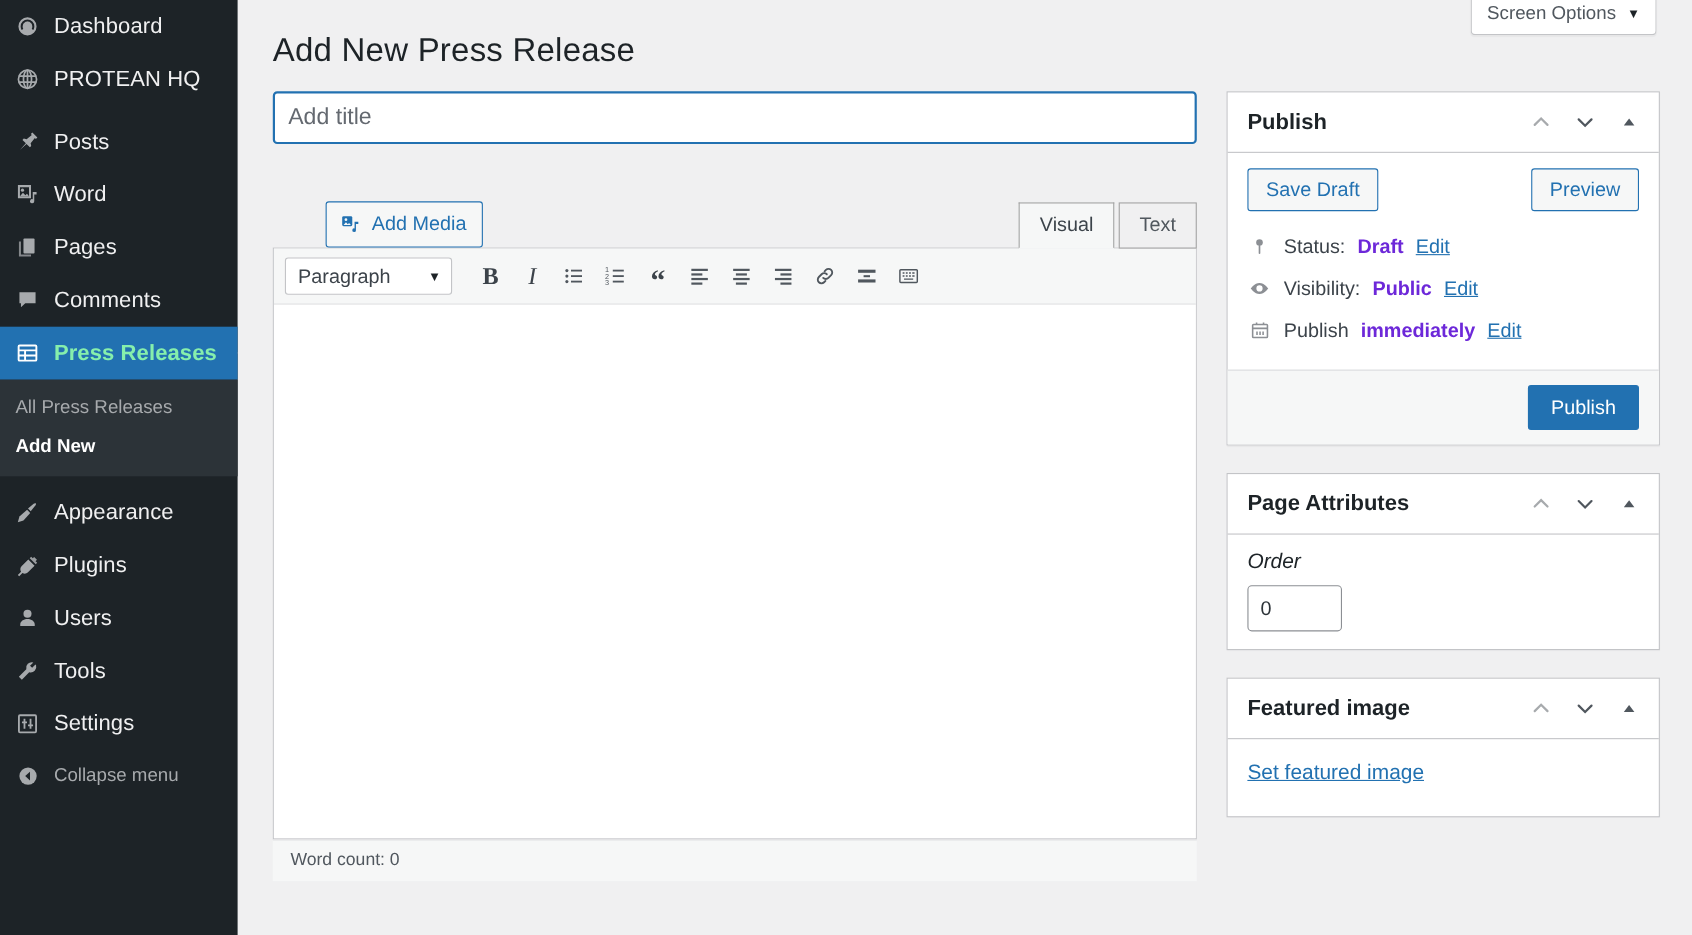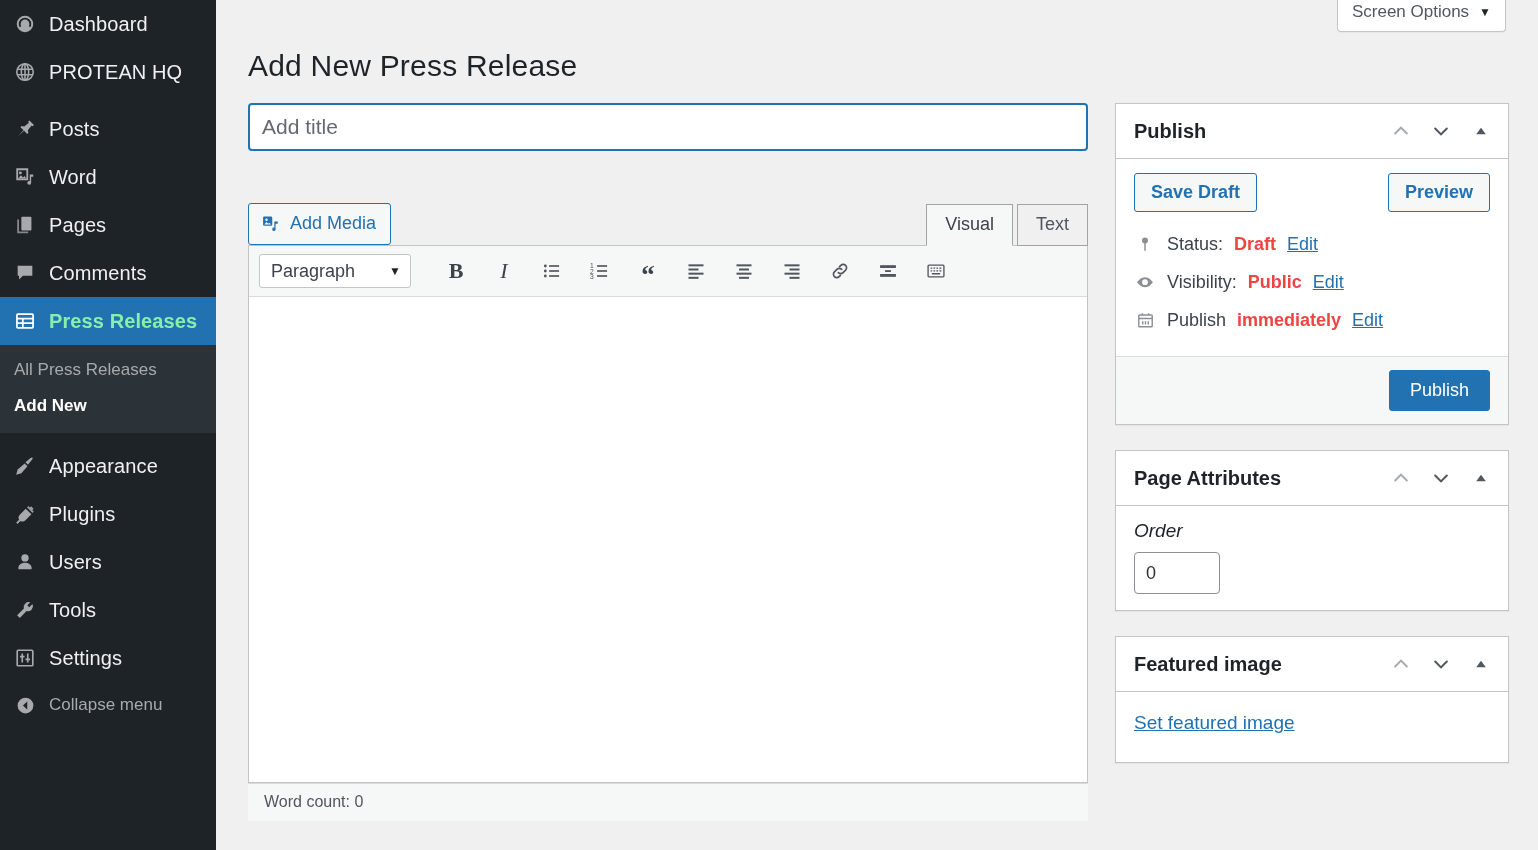--- a/index.html
+++ b/index.html
@@ -81,21 +81,21 @@
     font-size: 17px; color: #50575e;
     display: flex; align-items: center; gap: 10px;
     cursor: pointer;
     box-shadow: 0 1px 1px rgba(0,0,0,.04);
     z-index: 20;
   }
   .screen-options .caret { font-size: 12px; color: #1d2327; }
 
   .page-title {
     font-size: 30px; font-weight: 400; color: #1d2327;
-    padding-top: 46px; line-height: 1.3; letter-spacing: .2px;
+    padding-top: 26px; line-height: 1.3; letter-spacing: .2px;
   }
 
   .cols { display: flex; gap: 0; margin-top: 18px; }
   .col-left { width: 840px; flex: 0 0 840px; }
   .col-right { width: 394px; flex: 0 0 394px; margin-left: 27px; }
 
   
   .title-field {
     display: block; width: 100%;
     height: 48px;
@@ -117,41 +117,42 @@
     background: #f6f7f7;
     border: 1px solid #2271b1;
     color: #2271b1;
     border-radius: 3px;
     font-size: 18px;
     padding: 7px 14px 7px 12px;
     cursor: pointer;
     font-family: "Liberation Sans", sans-serif;
     line-height: 1.2;
     height: 42px;
+    margin-left: 48px;
   }
   .tabs { position: absolute; right: 0; bottom: -1px; display: flex; }
   .tab {
     border: 1px solid #a3a3a3;
     background: #f0f0f1;
     color: #50575e;
     font-size: 18px;
     padding: 9px 18px 10px 18px;
     margin-left: 4px;
     cursor: pointer;
     position: relative;
   }
   .tab.active { background: #f6f7f7; border-bottom-color: #f6f7f7; color: #3c434a; }
 
   .mce-box { border: 1px solid #c3c4c7; background: #fff; }
   .mce-toolbar {
     background: #f6f7f7;
     border-bottom: 1px solid #dcdcde;
     display: flex; align-items: center;
     padding: 8px 6px 8px 10px;
-    gap: 14px;
+    gap: 4px;
     min-height: 50px;
   }
   .fmt-select {
     display: inline-flex; align-items: center; justify-content: space-between;
     width: 152px; height: 34px;
     background: #fff; border: 1px solid #c3c4c7; border-radius: 3px;
     font-size: 18px; color: #3c434a; padding: 0 9px 0 11px;
     margin-right: 14px; cursor: pointer;
   }
   .fmt-select .caret { font-size: 12px; color: #1d2327; margin-left: 8px; }
@@ -188,28 +189,27 @@
   .panel-title { font-size: 20px; font-weight: 700; color: #1d2327; flex: 1 1 auto; }
   .panel-ctrls { display: flex; align-items: center; gap: 14px; }
   .hctl { width: 26px; height: 26px; display:flex; align-items:center; justify-content:center; cursor: pointer; }
 
   .panel-body { padding: 14px 18px 16px 18px; }
   .pub-row1 { display: flex; justify-content: space-between; align-items: center; margin-bottom: 14px; }
   .btn-sec {
     background: #f6f7f7; border: 1px solid #2271b1; color: #2271b1;
     border-radius: 3px; font-size: 18px; padding: 8px 16px; cursor: pointer;
     font-family: "Liberation Sans", sans-serif;
-    font-weight: bold;
   }
   .misc-row {
     display: flex; align-items: center; gap: 11px;
     font-size: 18px; color: #3c434a; padding: 8px 0 9px 0;
   }
   .misc-row .micon { width: 22px; flex: 0 0 22px; display:flex; align-items:center; justify-content:center; color:#8c8f94; }
-  .misc-row b { font-weight: 700; color: #ef4444; }
+  .misc-row b { font-weight: 700; color: #6d28d9; }
   .lnk { color: #2271b1; text-decoration: underline; cursor: pointer; }
   .pub-footer {
     background: #f6f7f7; border-top: 1px solid #dcdcde;
     display: flex; justify-content: flex-end;
     padding: 13px 18px;
   }
   .btn-primary {
     background: #2271b1; color: #fff; border: 1px solid #2271b1;
     border-radius: 3px; font-size: 18px; padding: 9px 20px; cursor: pointer;
     font-family: "Liberation Sans", sans-serif;

